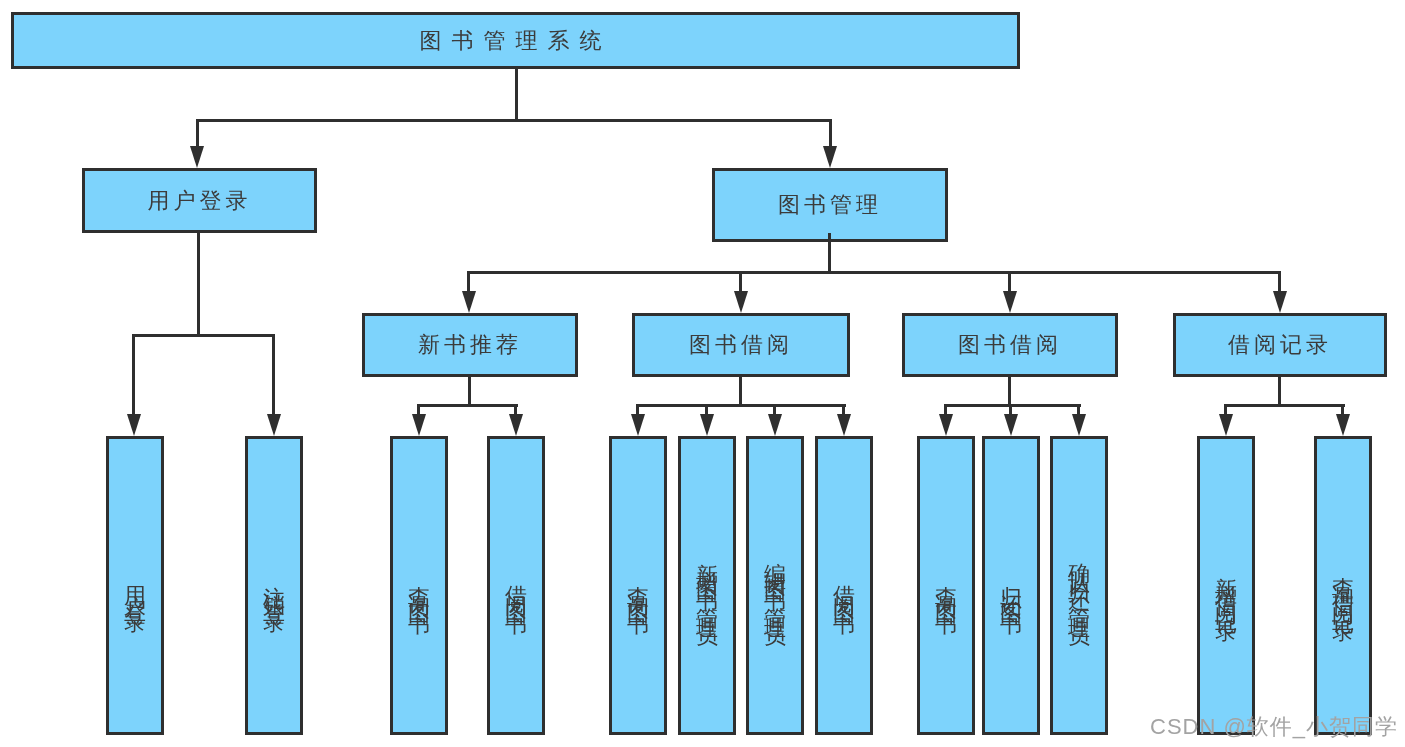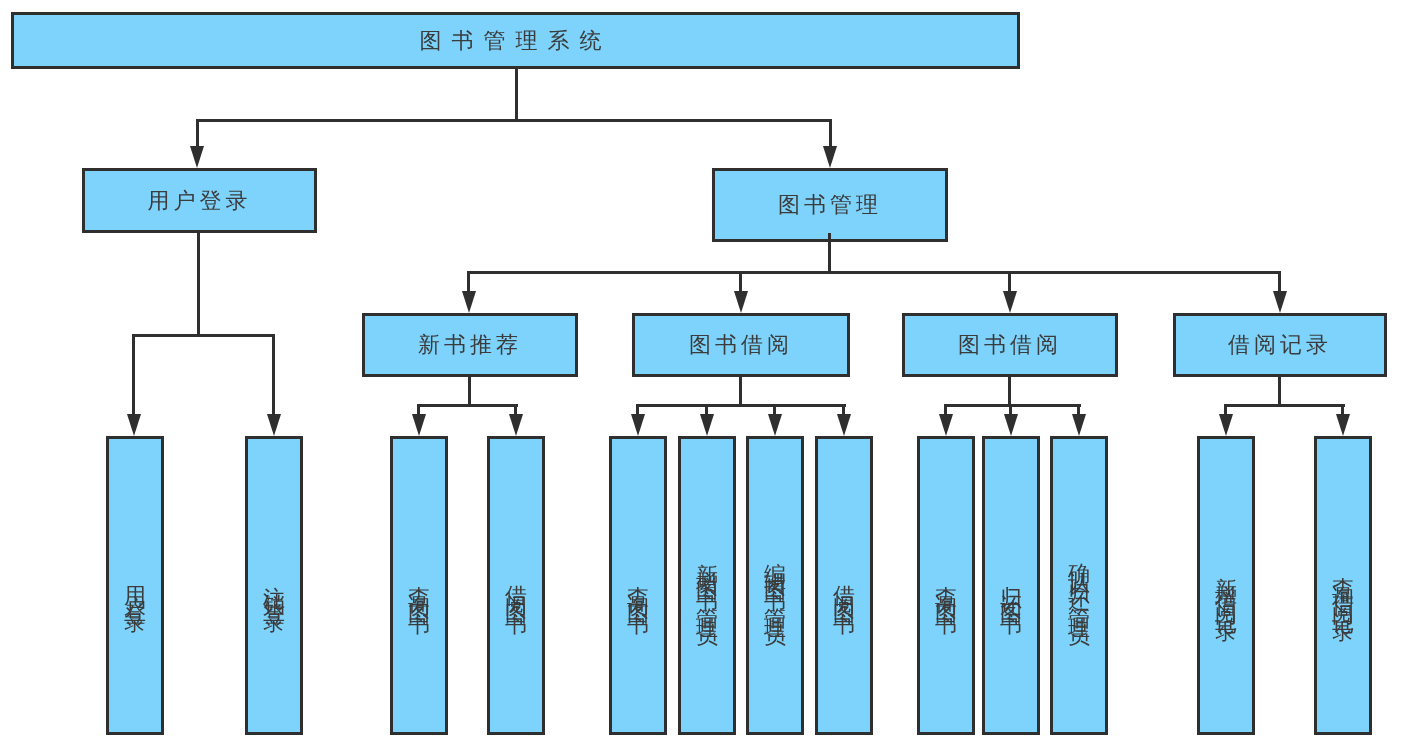--- a/index.html
+++ b/index.html
@@ -179,14 +179,15 @@
     <span class="v-label">确认归还（管理员）</span>
   </div>
 
   <div class="box" style="left:1197px; top:436px; width:58px; height:299px;">
     <span class="v-label">新增借阅记录</span>
   </div>
   <div class="box" style="left:1314px; top:436px; width:58px; height:299px;">
     <span class="v-label">查询借阅记录</span>
   </div>
 
+  <div class="watermark">CSDN @软件_小贺同学</div>
 
 </div>
 
 </body></html>

